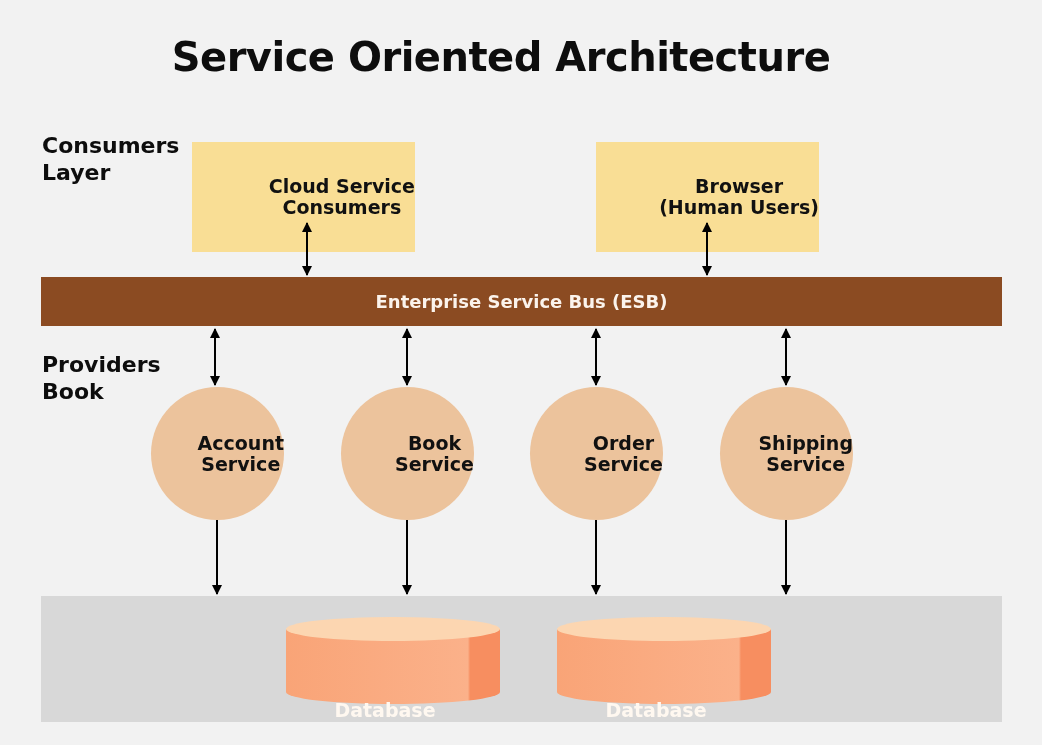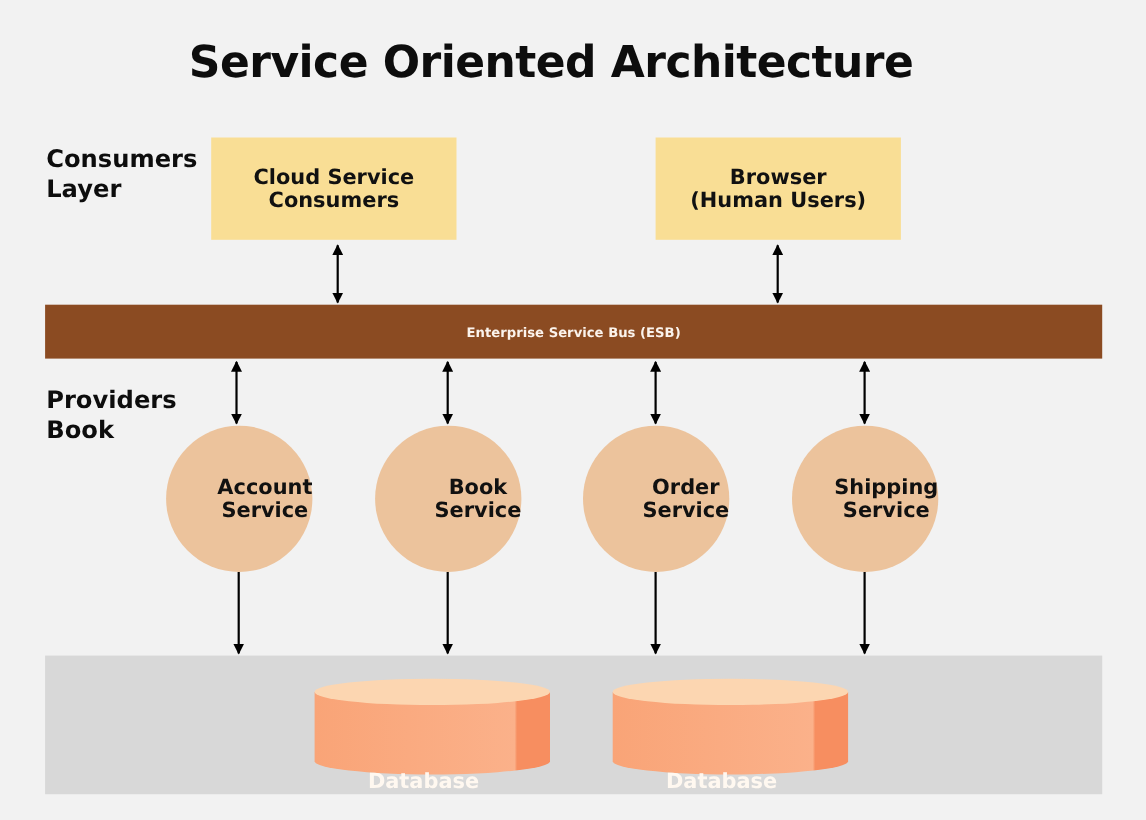--- a/index.html
+++ b/index.html
@@ -33,26 +33,26 @@
       font-weight: bold;
       line-height: 27px;
       color: #0d0d0d;
       white-space: pre-line;
     }
     .layer-consumers { top: 132px; }
     .layer-providers { top: 351px; }
 
     .consumer-box {
       position: absolute;
-      top: 125px;
-      height: 93px;
+      top: 142px;
+      height: 110px;
       background: #f9de95;
       display: flex;
       align-items: center;
-      justify-content: center;
+      justify-content: flex-end;
       text-align: center;
     }
     .consumer-box span {
       font-size: 19px;
       font-weight: bold;
       line-height: 21px;
       white-space: pre-line;
       color: #111;
     }
     .consumer-cloud { left: 192px; width: 223px; }
@@ -64,21 +64,21 @@
       top: 277px;
       width: 961px;
       height: 49px;
       background: #8b4b22;
       display: flex;
       align-items: center;
       justify-content: center;
     }
     .esb span {
       color: #fbf3ec;
-      font-size: 12px;
+      font-size: 18px;
       font-weight: bold;
     }
 
     .service {
       position: absolute;
       top: 387px;
       width: 133px;
       height: 133px;
       border-radius: 50%;
       background: #ecc39c;

